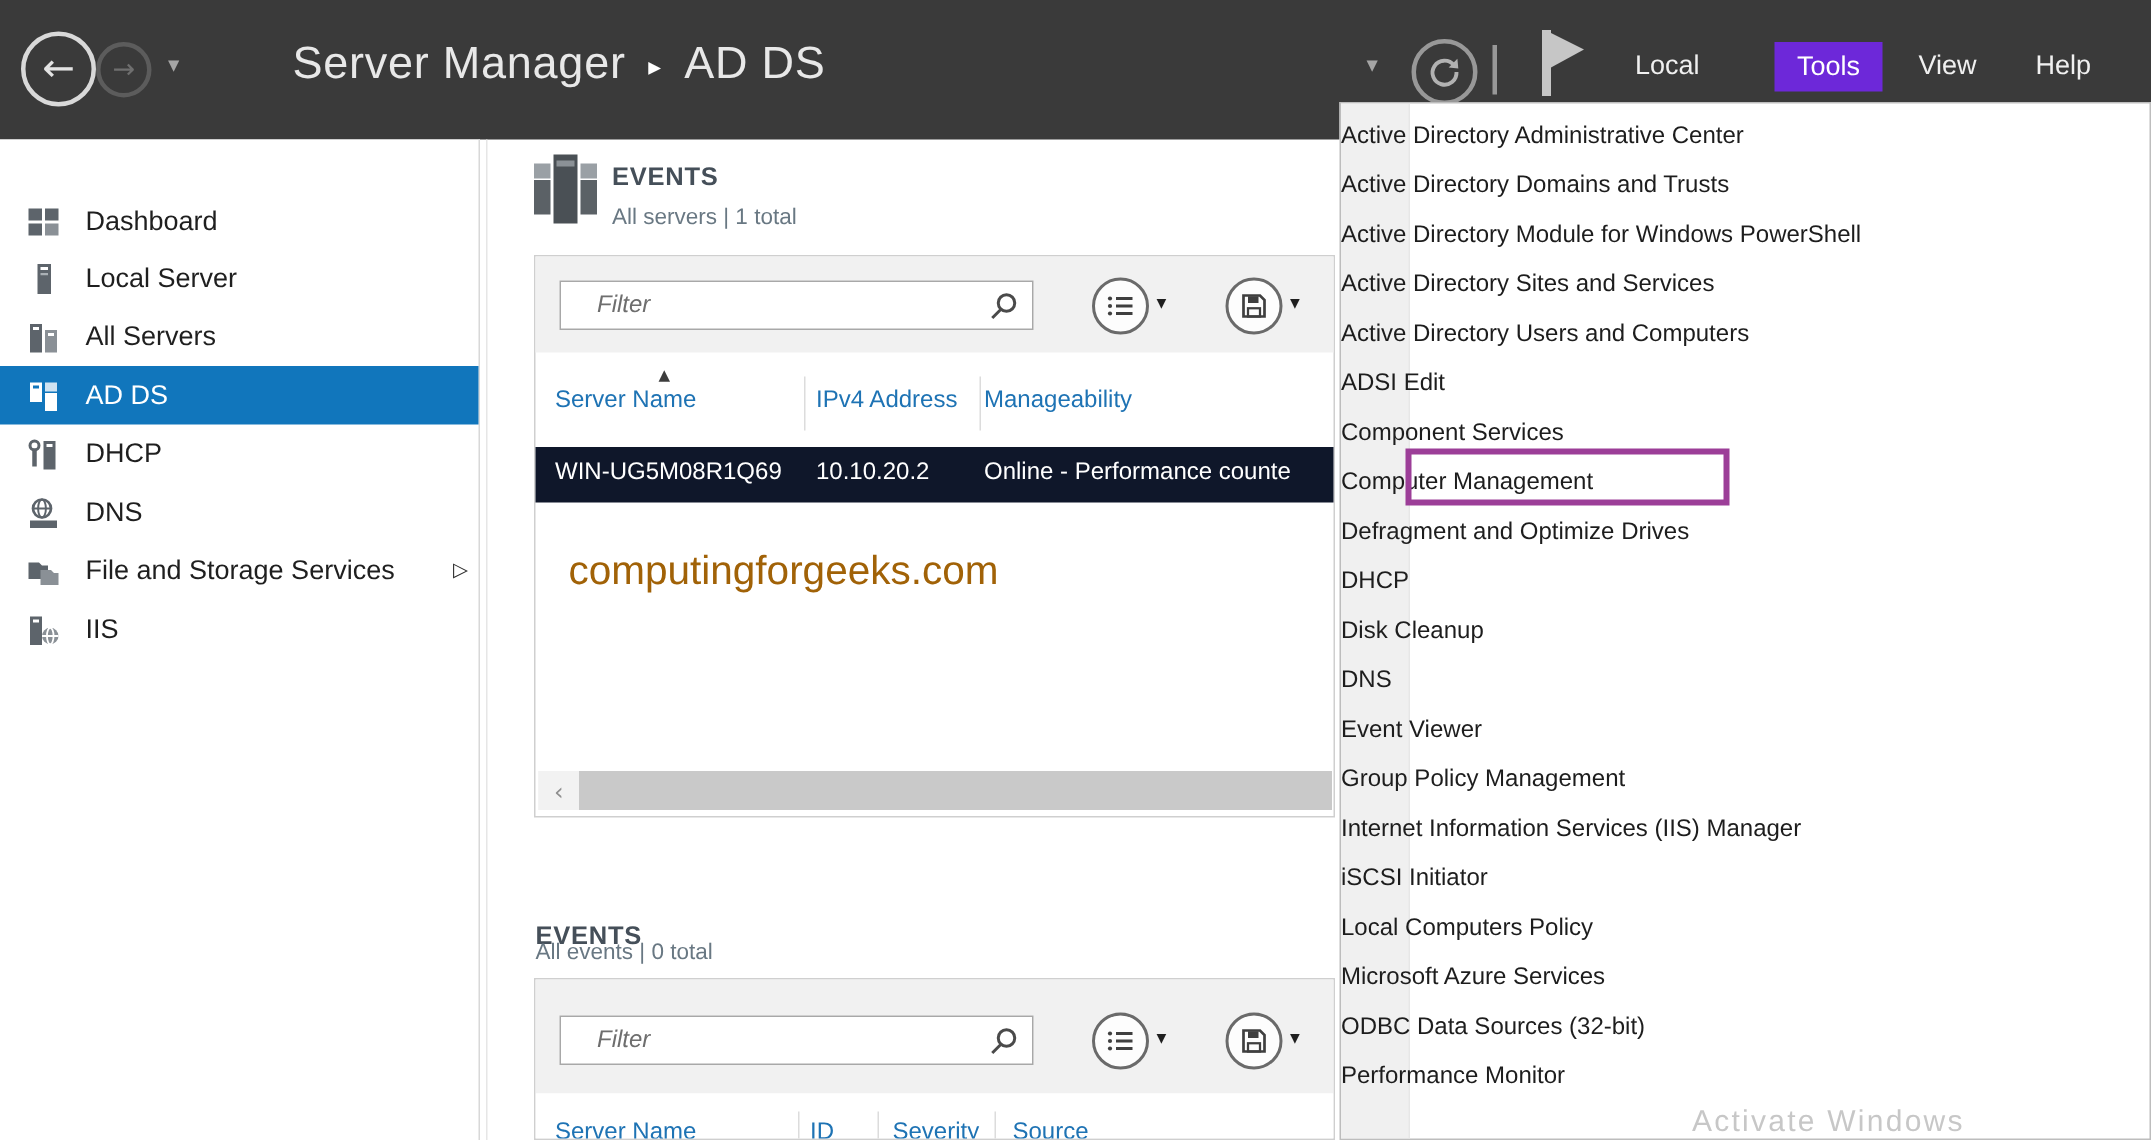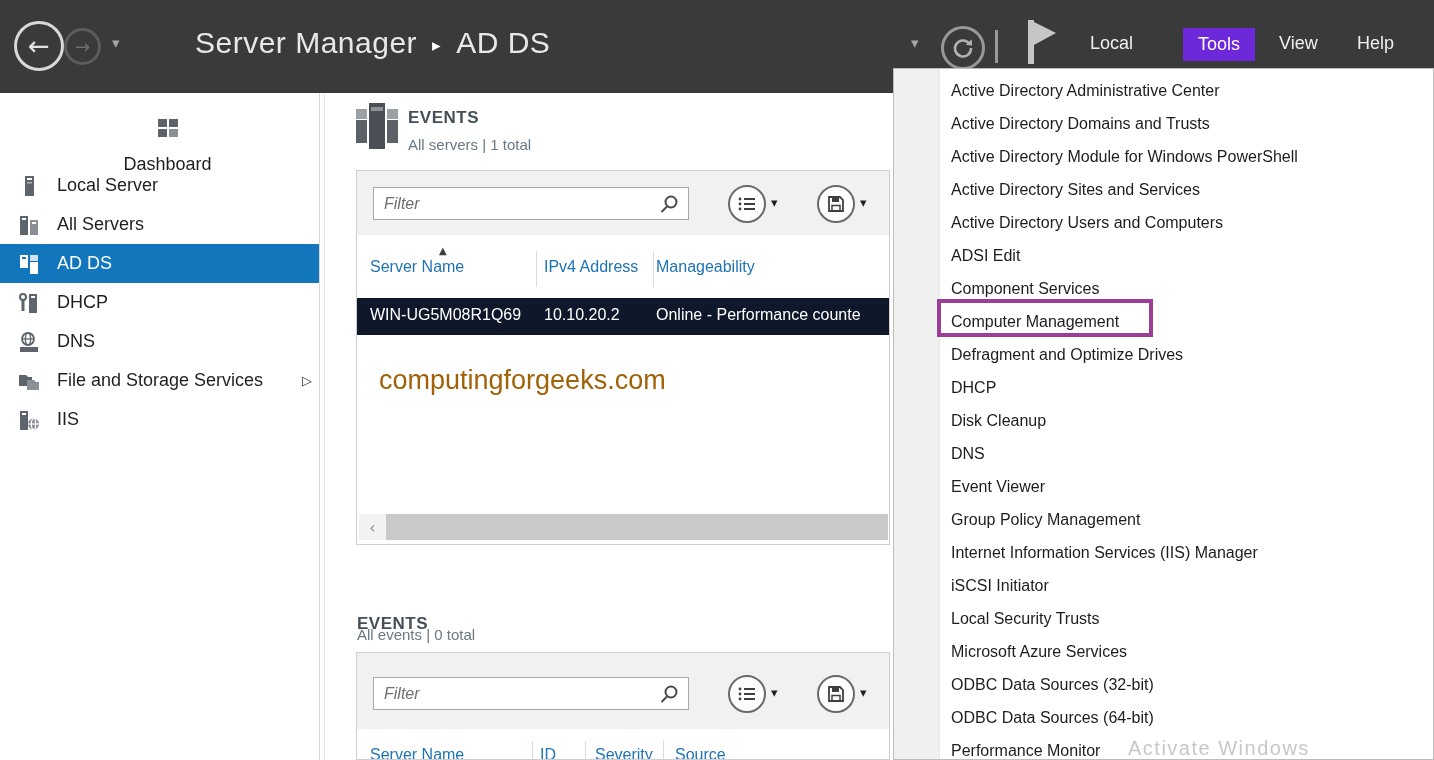--- a/index.html
+++ b/index.html
@@ -32,38 +32,38 @@
   .side-item.selected{background:#1176bc;color:#ffffff;}
   .side-sub-arrow{position:absolute;left:302px;font-size:13px;color:#2b2b2b;}
 
   
   .sect-title{position:absolute;font-size:17px;font-weight:bold;color:#454f59;letter-spacing:.5px;}
   .sect-sub{position:absolute;font-size:15px;color:#697883;}
 
   
   .panel{position:absolute;background:#fff;border:1px solid #cfcfcf;box-sizing:border-box;}
   .toolbar-strip{position:absolute;left:0;top:0;right:0;height:64px;background:#f1f1f1;}
-  .filter-input{position:absolute;left:16px;width:316px;height:33px;box-sizing:border-box;border:1px solid #a8a8a8;padding:0 36px 0 10px;font-size:16px;font-family:"Liberation Sans",sans-serif;color:#333;background:#fff;}
+  .filter-input{position:absolute;left:16px;width:316px;height:33px;box-sizing:border-box;border:1px solid #a8a8a8;padding:0 36px 0 24px;font-size:16px;font-family:"Liberation Sans",sans-serif;color:#333;background:#fff;}
   .filter-input::placeholder{font-style:italic;color:#6e6e6e;opacity:1;}
   .circle-btn{position:absolute;width:34px;height:34px;border:2px solid #6a6a6a;border-radius:50%;display:flex;align-items:center;justify-content:center;background:#fdfdfd;}
   .btn-caret{position:absolute;font-size:13px;color:#1f1f1f;}
   .col-head{position:absolute;font-size:16px;color:#1e73b4;white-space:nowrap;}
   .vsep{position:absolute;width:1px;background:#dcdcdc;}
   .sel-row{position:absolute;left:0;width:532px;height:37px;background:#0f172a;color:#fff;}
   .sel-row .cell{position:absolute;top:8px;font-size:16px;white-space:nowrap;}
   .site-mark{position:absolute;left:22px;top:194px;font-size:27px;color:#a16207;}
   .hscroll{position:absolute;left:2px;top:343px;width:529px;height:26px;background:#ededed;display:flex;}
   .hscroll .arrow{width:27px;height:26px;display:flex;align-items:center;justify-content:center;color:#8f8f8f;font-size:16px;background:#f2f2f2;}
   .hscroll .thumb{flex:1;background:#c9c9c9;}
 
   
   .tools-menu{position:absolute;left:893px;top:68px;width:541px;height:692px;background:#ffffff;border:1px solid #bdbdbd;box-sizing:border-box;z-index:10;overflow:hidden;}
   .menu-gutter{position:absolute;left:0;top:0;width:45px;height:100%;background:#f0f0f0;border-right:1px solid #e7e7e7;}
   .menu-items{position:absolute;left:0;top:5px;right:0;}
-  .menu-item{height:33px;line-height:33px;padding-left:57px;font-size:16px;color:#1d1d1d;white-space:nowrap;}
+  .menu-item{height:33px;line-height:33px;font-size:16px;color:#1d1d1d;white-space:nowrap;}
   .hilite-box{position:absolute;left:43px;top:230px;width:216px;height:38px;border:4px solid #9c3e98;box-sizing:border-box;z-index:3;}
 
   .os-mark{position:absolute;left:1128px;top:737px;font-size:20px;color:#b0b0b0;opacity:.7;letter-spacing:1.5px;z-index:12;}
 </style>
 </head>
 <body>
 
 <div class="topbar">
   <div class="nav-circle nav-back glyph">
       <span>←</span>
@@ -93,21 +93,21 @@
   </svg>
   <span class="tb-menu" style="left:1090px;">Local</span>
   <span class="abs tb-tools">Tools</span>
   <span class="tb-menu" style="left:1279px;">View</span>
   <span class="tb-menu" style="left:1357px;">Help</span>
 </div>
 
 <div class="sidebar"></div>
 <div class="main-edge"></div>
 
-<div class="side-item" style="top:117px;flex-direction:column;">
+<div class="side-item" style="top:128px;">
   <span class="ic">
     <svg width="22" height="22">
         <rect x="1" y="2" width="9" height="8" fill="#5d646b"></rect>
         <rect x="12" y="2" width="9" height="8" fill="#5d646b"></rect>
         <rect x="1" y="12" width="9" height="8" fill="#5d646b"></rect>
         <rect x="12" y="12" width="9" height="8" fill="#8a9096"></rect>
       </svg>
   </span>
   <span>Dashboard</span>
 </div>
@@ -324,26 +324,25 @@
       <div class="menu-item">DNS</div>
 
       <div class="menu-item">Event Viewer</div>
 
       <div class="menu-item">Group Policy Management</div>
 
       <div class="menu-item">Internet Information Services (IIS) Manager</div>
 
       <div class="menu-item">iSCSI Initiator</div>
 
-      <div class="menu-item">Local Security Trusts</div>
+      <div class="menu-item">Local Computers Policy</div>
 
       <div class="menu-item">Microsoft Azure Services</div>
 
       <div class="menu-item">ODBC Data Sources (32-bit)</div>
 
-      <div class="menu-item">ODBC Data Sources (64-bit)</div>
 
       <div class="menu-item">Performance Monitor</div>
     </div>
   <div class="hilite-box"></div>
 </div>
 
 <div class="os-mark">Activate Windows</div>
 
 </body></html>

